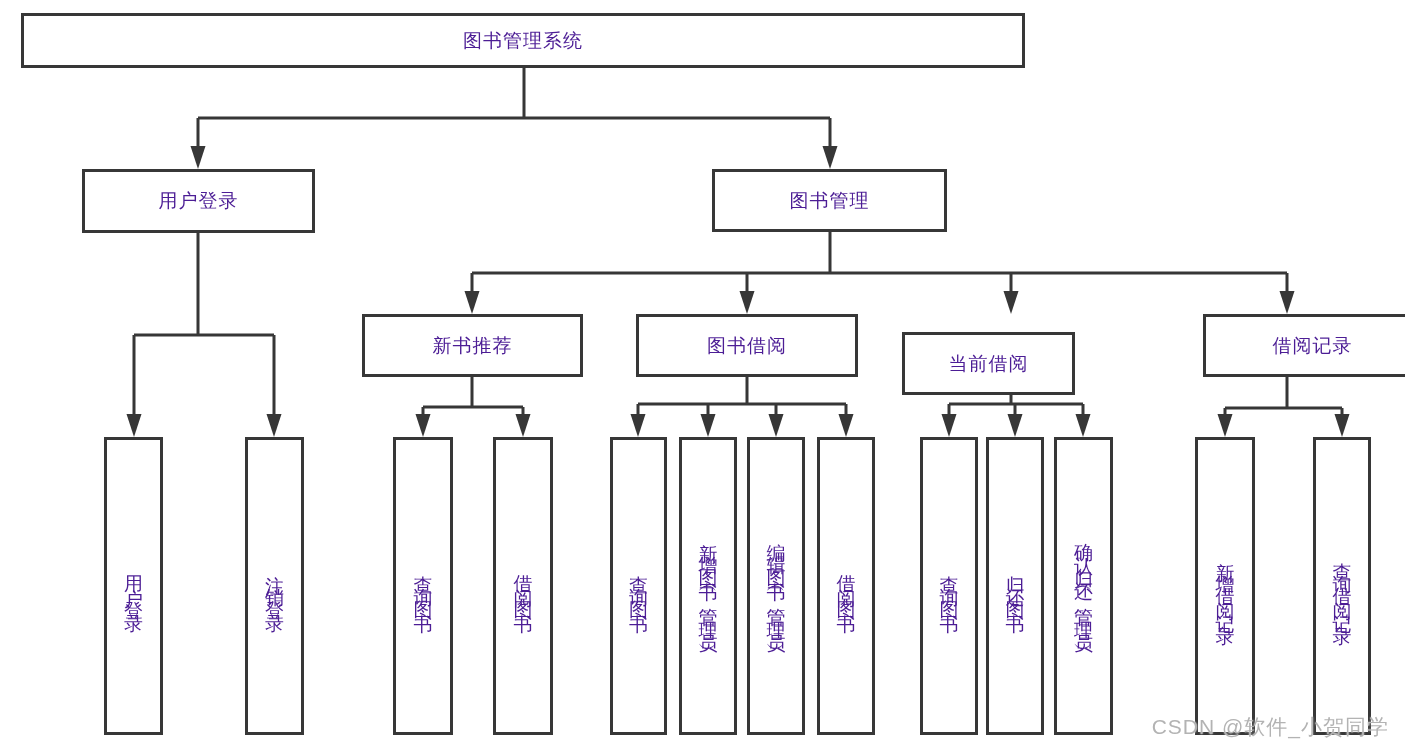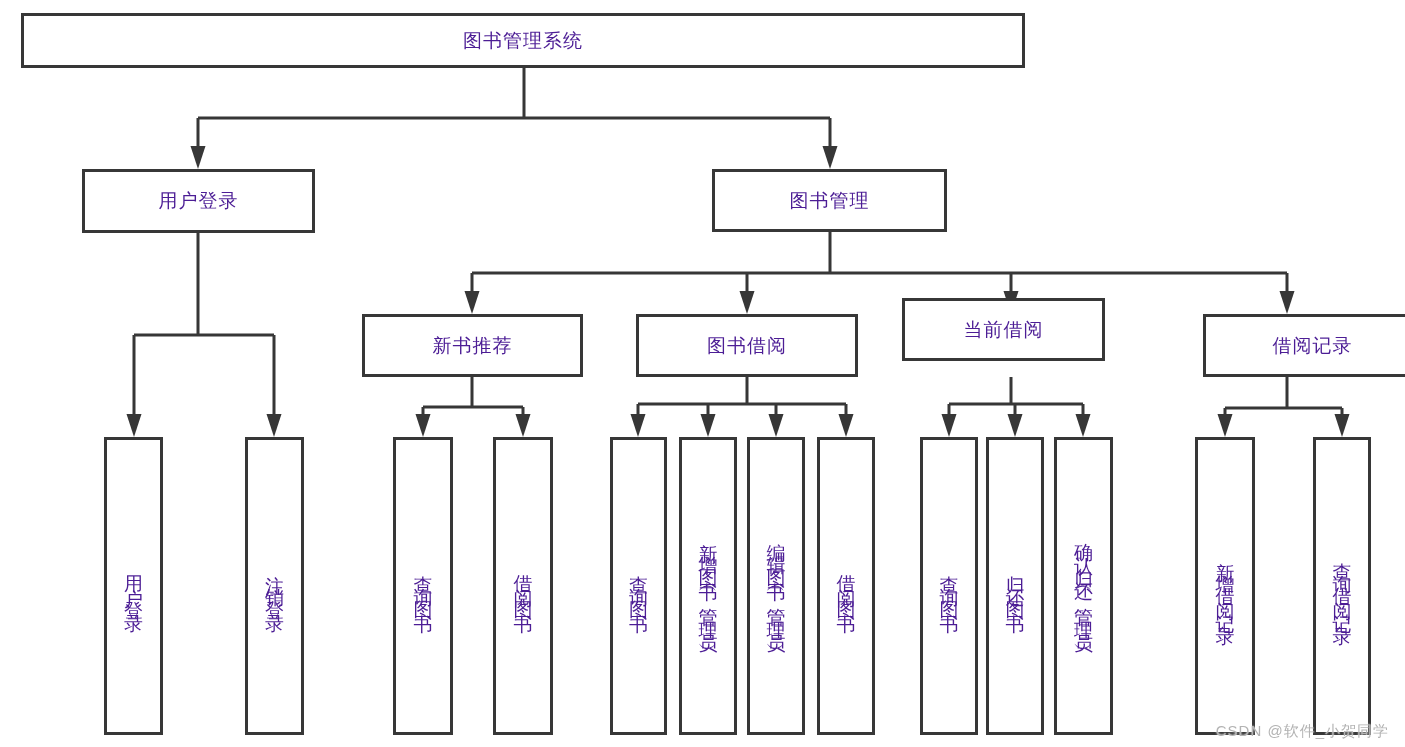--- a/index.html
+++ b/index.html
@@ -30,21 +30,21 @@
     writing-mode:vertical-rl;
     text-orientation:mixed;
     font-size:19px;
     letter-spacing:13px;
     line-height:1.15;
     white-space:nowrap;
   }
   .watermark{
     position:absolute;
     right:16px;bottom:6px;
-    font-size:15px;
+    font-size:21px;
     letter-spacing:1px;
     color:#b3b3b3;
     text-shadow:0 0 2px #ffffff;
   }
 </style>
 </head>
 <body>
 
 <div class="stage">
 
@@ -101,21 +101,21 @@
   <div class="node" style="left:362px;top:314px;width:221px;height:63px;">
     <span>新书推荐</span>
   </div>
 
   <div class="node" style="left:712px;top:169px;width:235px;height:63px;">
     <span>图书管理</span>
   </div>
   <div class="node" style="left:636px;top:314px;width:222px;height:63px;">
     <span>图书借阅</span>
   </div>
-  <div class="node" style="left:902px;top:298px;width:203px;height:63px;justify-content:center;">
+  <div class="node" style="left:902px;top:332px;width:173px;height:63px;justify-content:center;">
     <span>当前借阅</span>
   </div>
   <div class="node" style="left:1203px;top:314px;width:219px;height:63px;align-items:center;">
     <span>借阅记录</span>
   </div>
 
   <div class="node leaf" style="left:104px;width:59px;">
     <span class="vtext">用户登录</span>
   </div>
   <div class="node leaf" style="left:245px;width:59px;">

